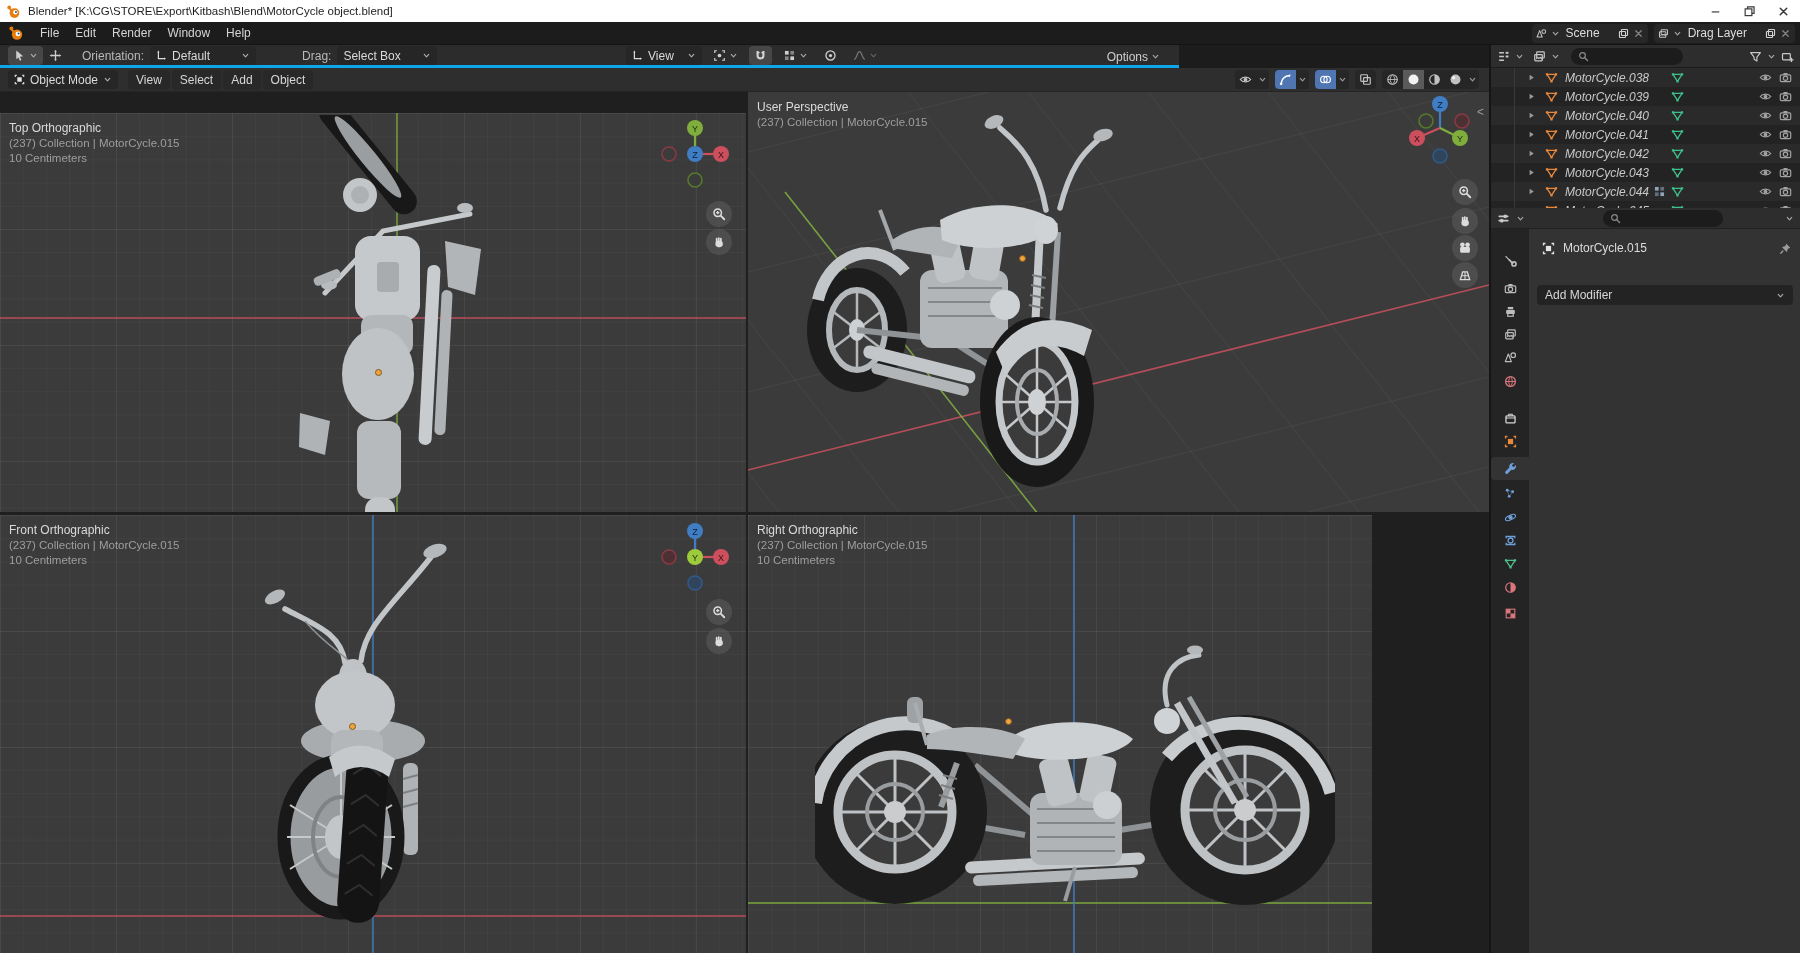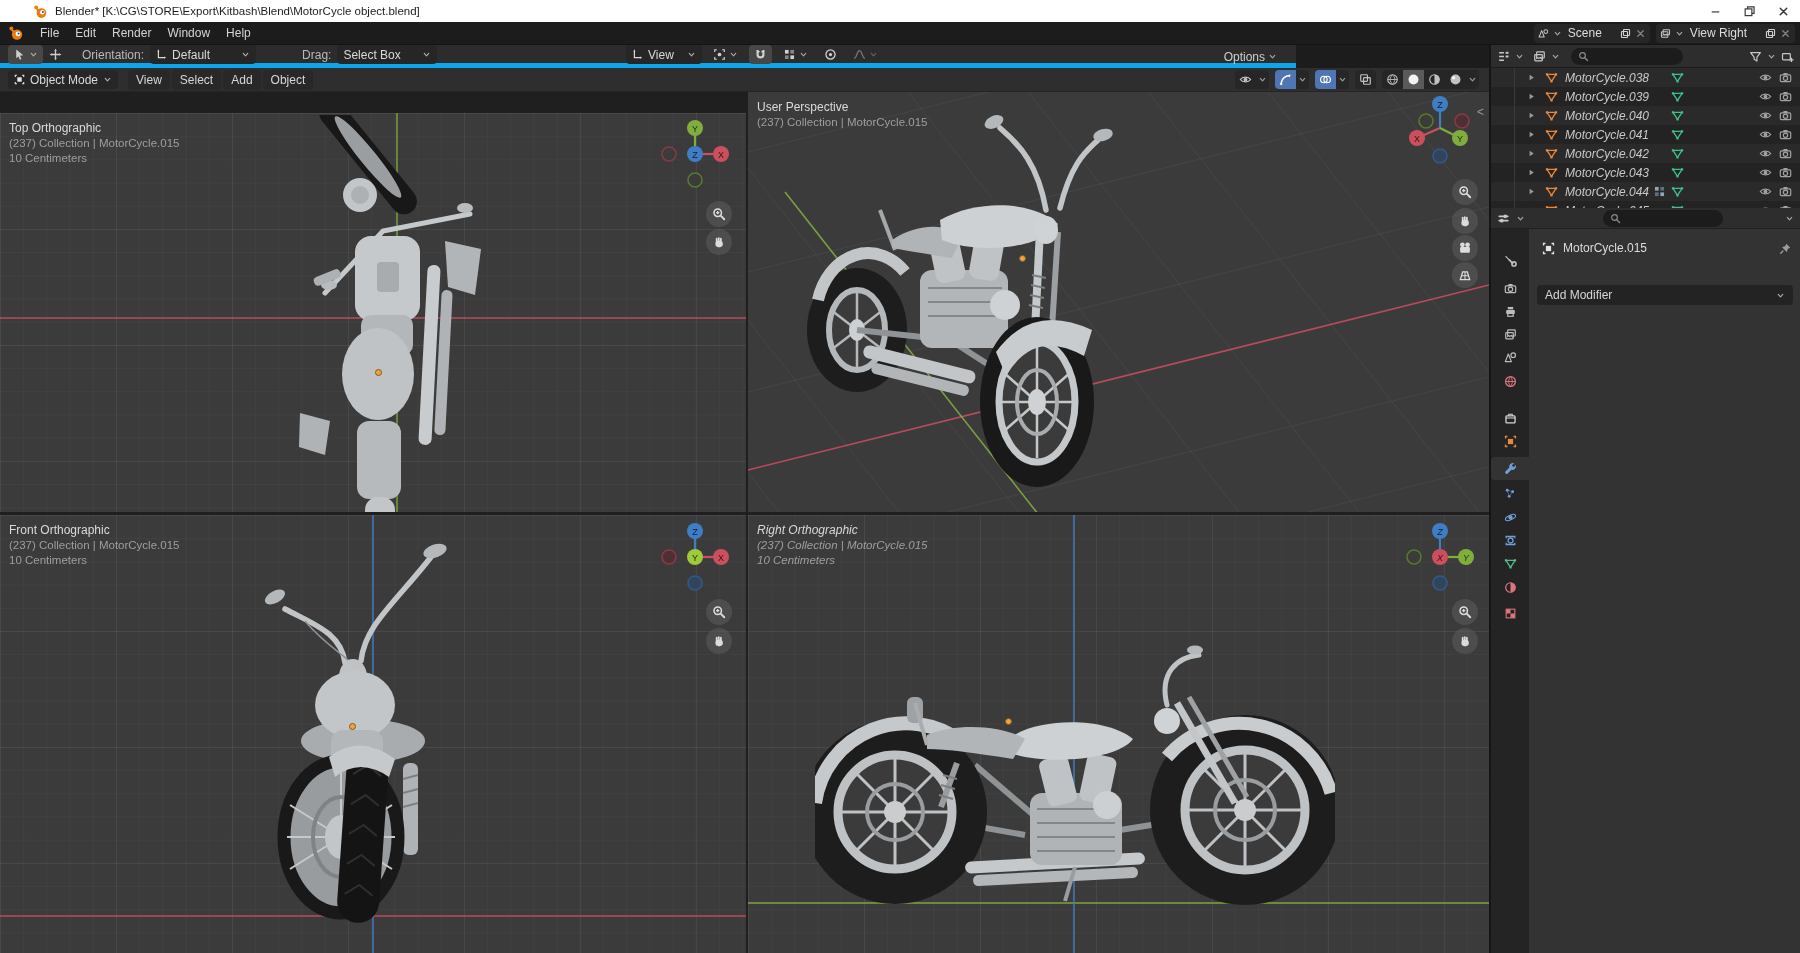--- a/index.html
+++ b/index.html
@@ -7,42 +7,42 @@
     font-family:"Liberation Sans","DejaVu Sans",sans-serif;font-size:12px;color:#d0d0d0;}
   .abs{position:absolute;}
   svg{display:block;}
   .ic{width:13px;height:13px;flex:0 0 auto;}
   .ic11{width:11px;height:11px;}
   .ic15{width:15px;height:15px;}
   .chev{width:9px;height:9px;opacity:.75;}
 
   
   #titlebar{position:absolute;left:0;top:0;width:1800px;height:22px;background:#ffffff;
-    display:flex;align-items:center;color:#1d1d1d;font-size:11.5px;padding-left:27px;}
+    display:flex;align-items:center;color:#1d1d1d;font-size:11.5px;}
   #titlebar .logo{width:15px;height:15px;margin:0 7px 0 6px;}
   #titlebar .wctl{margin-left:auto;display:flex;height:100%;}
   #titlebar .wbtn{width:34px;height:100%;display:flex;align-items:center;justify-content:center;color:#3a3a3a;}
 
   
   #topbar{position:absolute;left:0;top:22px;width:1800px;height:23px;background:#1c1c1c;
     display:flex;align-items:center;border-bottom:1px solid #141414;}
   #topbar .logo{width:16px;height:16px;margin:0 8px 0 8px;}
   .menu-item{padding:0 8px;height:26px;display:flex;align-items:center;color:#d4d4d4;border-radius:3px;}
   #tabs{display:flex;align-items:flex-end;height:100%;margin-left:14px;}
   .tab{height:23px;display:flex;align-items:center;padding:0 10px;color:#979797;border-radius:4px 4px 0 0;}
   .tab.active{background:#3b3b3b;color:#ececec;}
   .tab-add{color:#b5b5b5;padding:0 7px;height:23px;display:flex;align-items:center;}
   #topbar-right{margin-left:auto;display:flex;align-items:center;gap:6px;padding-right:5px;}
   .id-widget{display:flex;align-items:center;height:19px;background:#272727;border-radius:4px;padding:0 4px;gap:4px;}
   .id-widget .val{color:#dddddd;padding:0 14px 0 2px;}
   .id-widget .dim{opacity:.55;}
 
   
-  #toolbar{position:absolute;left:0;top:45px;width:1296px;height:23px;background:#2c2c2c;
-    border-bottom:5px solid #0ea5e9;display:flex;align-items:flex-start;}
+  #toolbar{position:absolute;left:0;top:45px;width:1179px;height:23px;background:#2c2c2c;
+    border-bottom:3px solid #0ea5e9;display:flex;align-items:flex-end;}
   .tbtn{display:flex;align-items:center;gap:3px;height:19px;padding:0 5px;border-radius:4px;color:#cfcfcf;}
   .tbtn.on{background:#474747;}
   .lbl{color:#b9b9b9;}
   .dd{display:flex;align-items:center;gap:5px;height:19px;background:#262626;border-radius:4px;
       padding:0 6px;color:#dadada;}
   #toolbar .grp{display:flex;align-items:center;gap:6px;}
   #ts-right{position:absolute;right:14px;top:2px;}
 
   
   #vpheader{position:absolute;left:0;top:68px;width:1489px;height:24px;background:#2e2e2e;
@@ -60,21 +60,21 @@
     background-image:
       linear-gradient(to right, rgba(255,255,255,.045) 1px, transparent 1px),
       linear-gradient(to bottom, rgba(255,255,255,.045) 1px, transparent 1px),
       linear-gradient(to right, rgba(255,255,255,.028) 1px, transparent 1px),
       linear-gradient(to bottom, rgba(255,255,255,.028) 1px, transparent 1px);
     background-size:116px 116px,116px 116px,23.2px 23.2px,23.2px 23.2px;}
   .vp.persp{background-image:none;}
   #vp-tl{left:0;top:0;width:746px;height:420px;margin-top:21px;}
   #vp-tr{left:748px;top:0;width:741px;height:420px;}
   #vp-bl{left:0;top:423px;width:746px;height:438px;}
-  #vp-br{left:748px;top:423px;width:741px;height:438px;font-style:italic;}
+  #vp-br{left:748px;top:423px;width:624px;height:438px;}
   .vplbl{position:absolute;left:9px;top:8px;line-height:15px;color:#dadada;pointer-events:none;}
   .vplbl .sub{color:#9e9e9e;font-size:11.5px;}
   .axline{position:absolute;}
   .navbtn{position:absolute;width:26px;height:26px;border-radius:50%;background:rgba(92,92,92,.55);
     display:flex;align-items:center;justify-content:center;color:#dcdcdc;}
   .navbtn svg{width:14px;height:14px;}
   .origin-dot{position:absolute;width:7px;height:7px;border-radius:50%;background:#f1a33c;
     border:1.5px solid #7e5a22;}
   .gizmo{position:absolute;width:80px;height:80px;}
   .collapse-arrow{position:absolute;color:#9a9a9a;font-size:12px;}
@@ -380,21 +380,21 @@
           <use href="#i-x"></use>
         </svg>
     </div>
     <div class="id-widget">
       <svg class="ic11" style="color:#c6c6c6">
           <use href="#i-photos"></use>
         </svg>
       <svg class="chev">
           <use href="#i-chev"></use>
         </svg>
-      <span class="val">View Right</span>
+      <span class="val">Drag Layer</span>
       <svg class="ic11" style="color:#d2d2d2">
           <use href="#i-copy"></use>
         </svg>
       <svg class="ic11 dim">
           <use href="#i-x"></use>
         </svg>
     </div>
   </div>
 </div>
 

